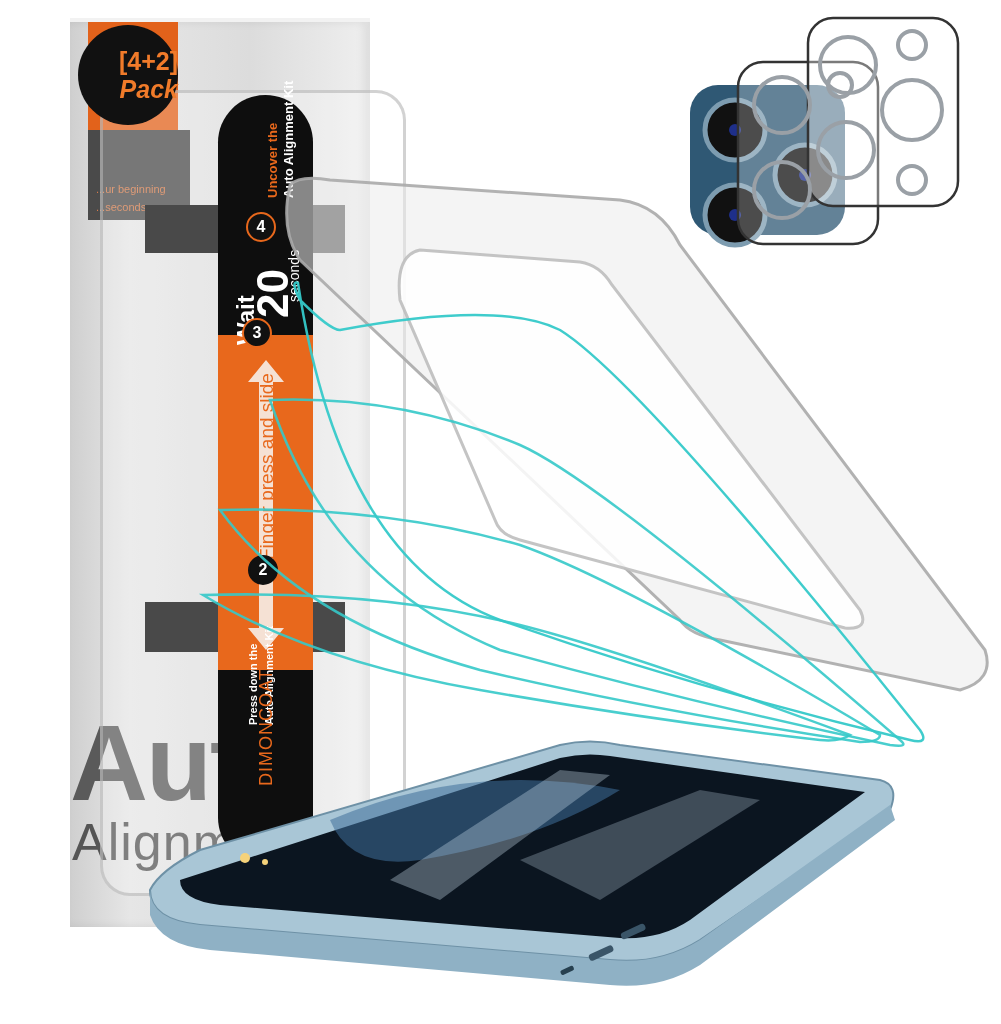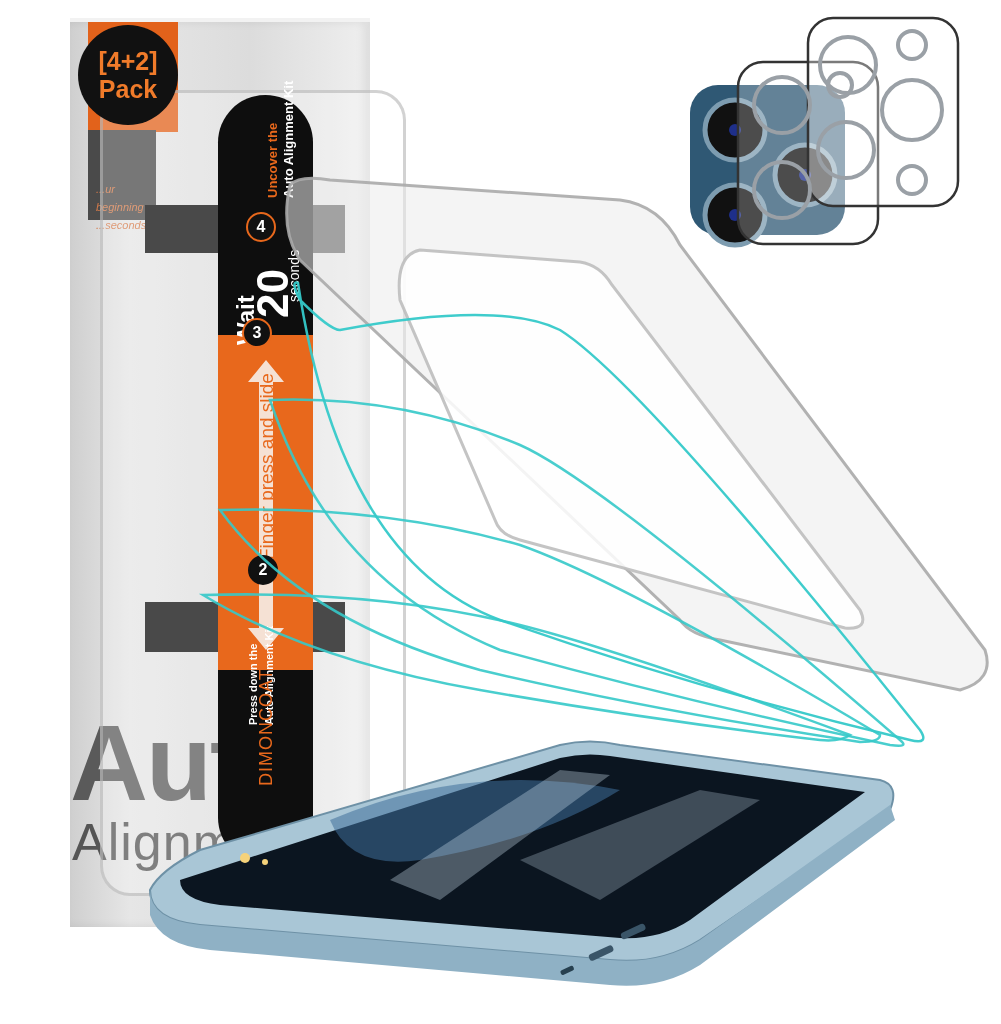--- a/index.html
+++ b/index.html
@@ -1,30 +1,30 @@
 <!DOCTYPE html>
 <html><head>
   <meta charset="utf-8">
   <style>
     html, body { margin: 0; padding: 0; background: #ffffff; }
     body { width: 1001px; height: 1024px; position: relative; overflow: hidden; font-family: "Liberation Sans", sans-serif; }
-    .abs { position: absolute; }
+    .abs { position: absolute; align-items: flex-end; }
     
     .box { left: 70px; top: 22px; width: 300px; height: 905px; background: linear-gradient(90deg, #cfcfcf 0%, #e6e6e6 20%, #dcdcdc 60%, #efefef 100%); box-shadow: inset -6px 0 10px rgba(0,0,0,0.08); }
     .box-top { left: 70px; top: 18px; width: 300px; height: 10px; background: #f2f2f2; }
     .box-orange-top { left: 88px; top: 22px; width: 90px; height: 110px; background: #e2621b; }
-    .box-dark-panel { left: 88px; top: 130px; width: 68px; height: 90px; background: #4a4a4a; font-style: italic; }
+    .box-dark-panel { left: 88px; top: 130px; width: 102px; height: 90px; background: #4a4a4a; }
     .box-panel-text { color: #d47a4a; font-size: 11px; line-height: 18px; padding: 50px 0 0 8px; }
     .auto-word { left: 70px; top: 700px; font-size: 108px; font-weight: bold; color: #5a5a5a; letter-spacing: -2px; }
     .align-word { left: 72px; top: 812px; font-size: 52px; color: #555; letter-spacing: 1px; }
 
     
     .badge { left: 78px; top: 25px; width: 100px; height: 100px; border-radius: 50%; background: #111; color: #f07b2a; text-align: center; display: flex; flex-direction: column; justify-content: center; font-weight: bold; }
     .badge .l1 { font-size: 25px; line-height: 27px; }
-    .badge .l2 { font-size: 25px; line-height: 28px; }
+    .badge .l2 { font-size: 25px; line-height: 28px; font-style: italic; }
 
     
     .tray { left: 100px; top: 90px; width: 300px; height: 800px; border: 3px solid rgba(180,180,180,0.6); border-radius: 30px; background: rgba(255,255,255,0.25); }
 
     
     .tab-black { background: #0d0d0d; }
 
     
     .strip { left: 218px; top: 95px; width: 95px; height: 770px; border-radius: 48px; background: #0e0e0e; overflow: hidden; }
     .strip-orange { left: 218px; top: 335px; width: 95px; height: 335px; background: #e8681c; }

